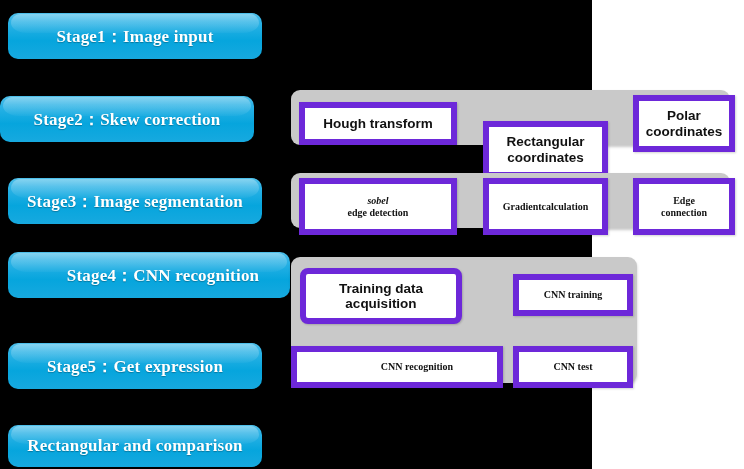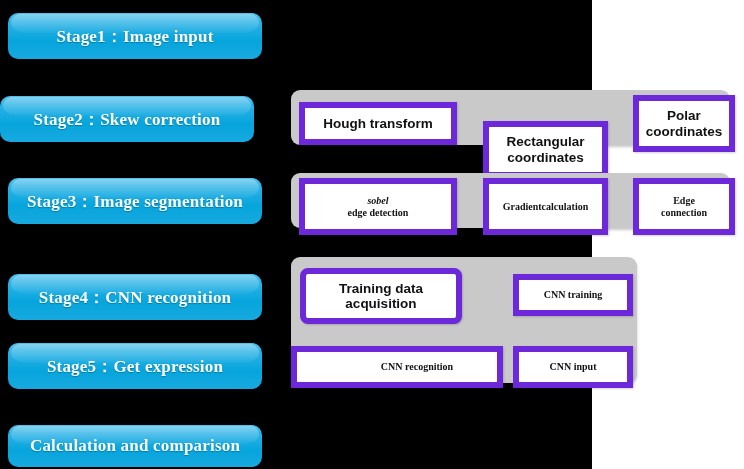--- a/index.html
+++ b/index.html
@@ -99,30 +99,30 @@
   </div>
 
   <div class="stage" style="left:0;top:96px;width:254px;height:46px;">
     <span>Stage2：Skew correction</span>
   </div>
 
   <div class="stage" style="left:8px;top:178px;width:254px;height:46px;">
     <span>Stage3：Image segmentation</span>
   </div>
 
-  <div class="stage" style="left:8px;top:274px;width:254px;height:46px;">
+  <div class="stage" style="left:8px;top:252px;width:254px;height:46px;padding-left:28px;">
     <span>Stage4：CNN recognition</span>
   </div>
 
   <div class="stage" style="left:8px;top:343px;width:254px;height:46px;">
     <span>Stage5：Get expression</span>
   </div>
 
   <div class="stage" style="left:8px;top:425px;width:254px;height:42px;">
-    <span>Calculation and comparison</span>
+    <span>Rectangular and comparison</span>
   </div>
 
   <div class="panel" style="left:291px;top:90px;width:439px;height:55px;">
 
     <div class="wbox sans" style="left:8px;top:12px;width:146px;height:31px;">
       <span>Hough transform</span>
     </div>
 
     <div class="wbox sans" style="left:192px;top:5px;width:113px;height:45px;flex-direction:column;margin-top:26px;">
       <span>Rectangular</span>
@@ -158,21 +158,21 @@
     <div class="wbox sans" style="left:9px;top:11px;width:150px;height:44px;flex-direction:column;border-radius:8px;">
       <span>Training data</span>
       <span>acquisition</span>
     </div>
 
     <div class="wbox serif" style="left:222px;top:17px;width:108px;height:30px;">
       <span>CNN training</span>
     </div>
 
     <div class="wbox serif" style="left:222px;top:89px;width:108px;height:30px;">
-      <span>CNN input</span>
+      <span>CNN test</span>
     </div>
 
     <div class="wbox serif" style="left:0px;top:89px;width:160px;height:30px;padding-left:40px;">
       <span>CNN recognition</span>
     </div>
   </div>
 
 </div>
 
 </body></html>

